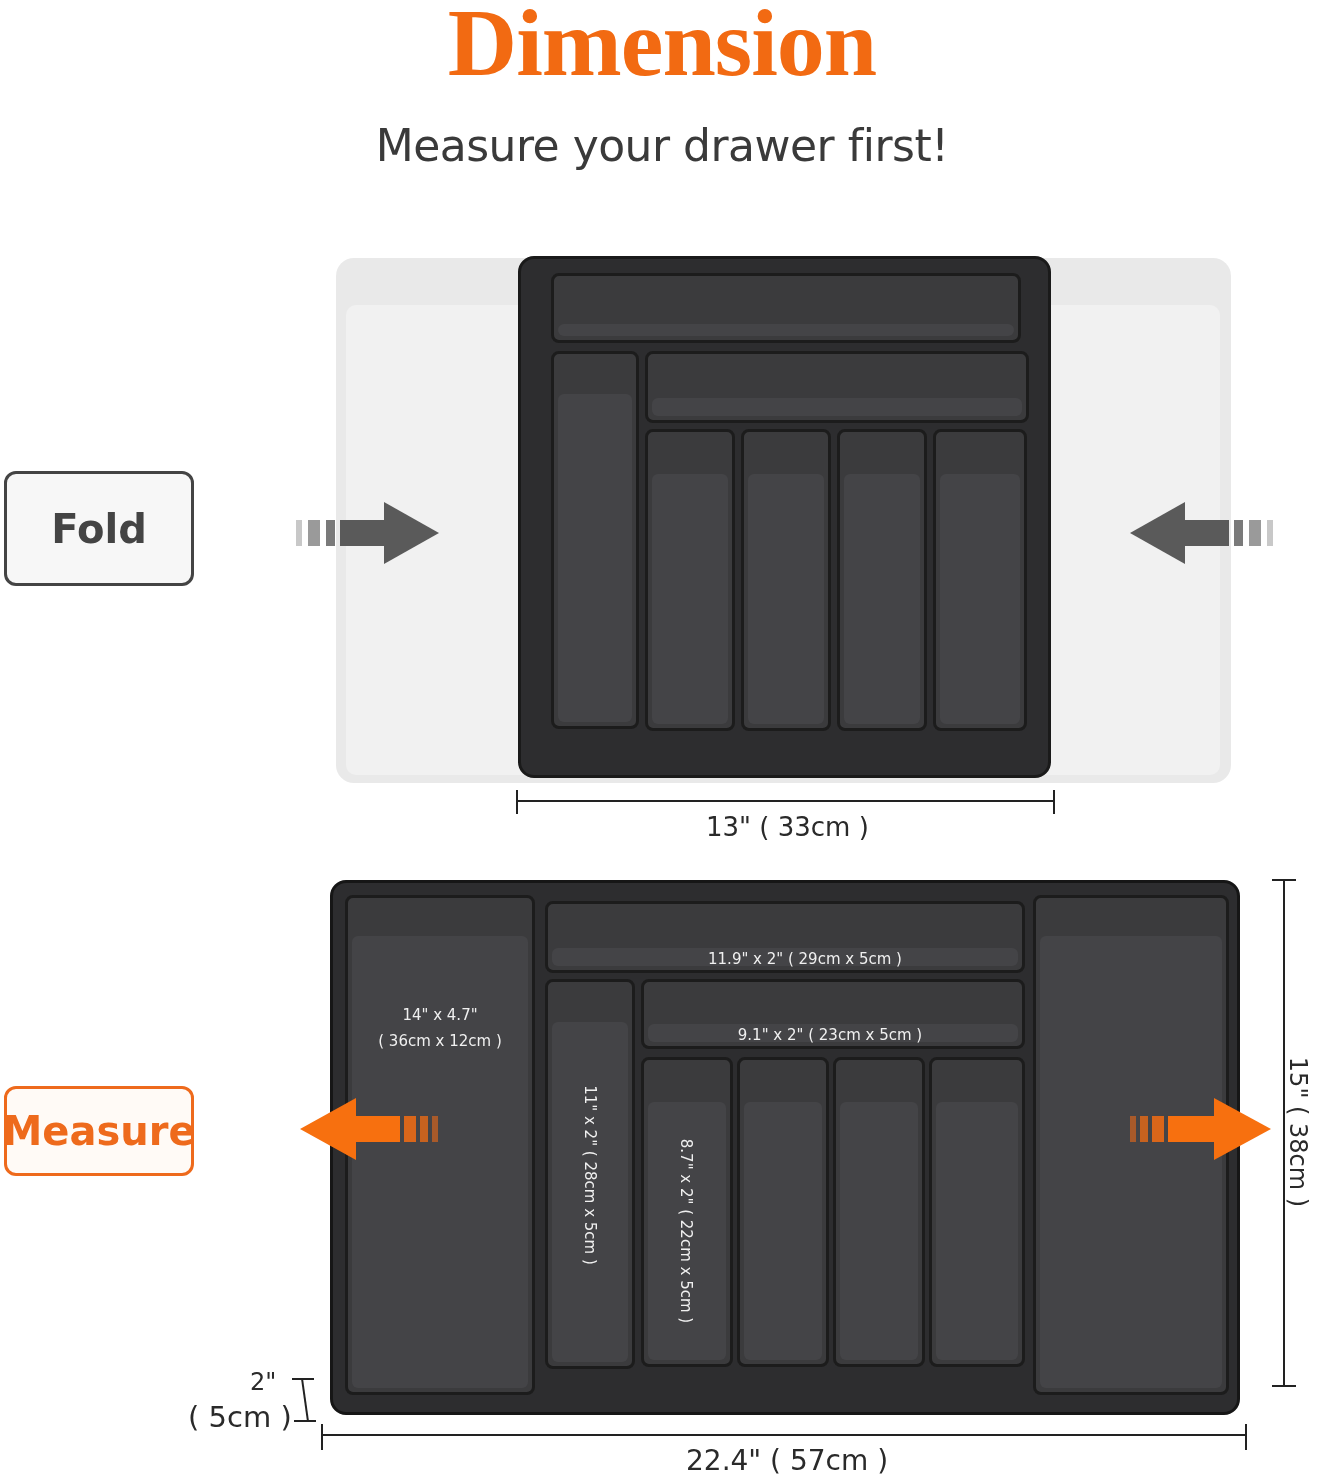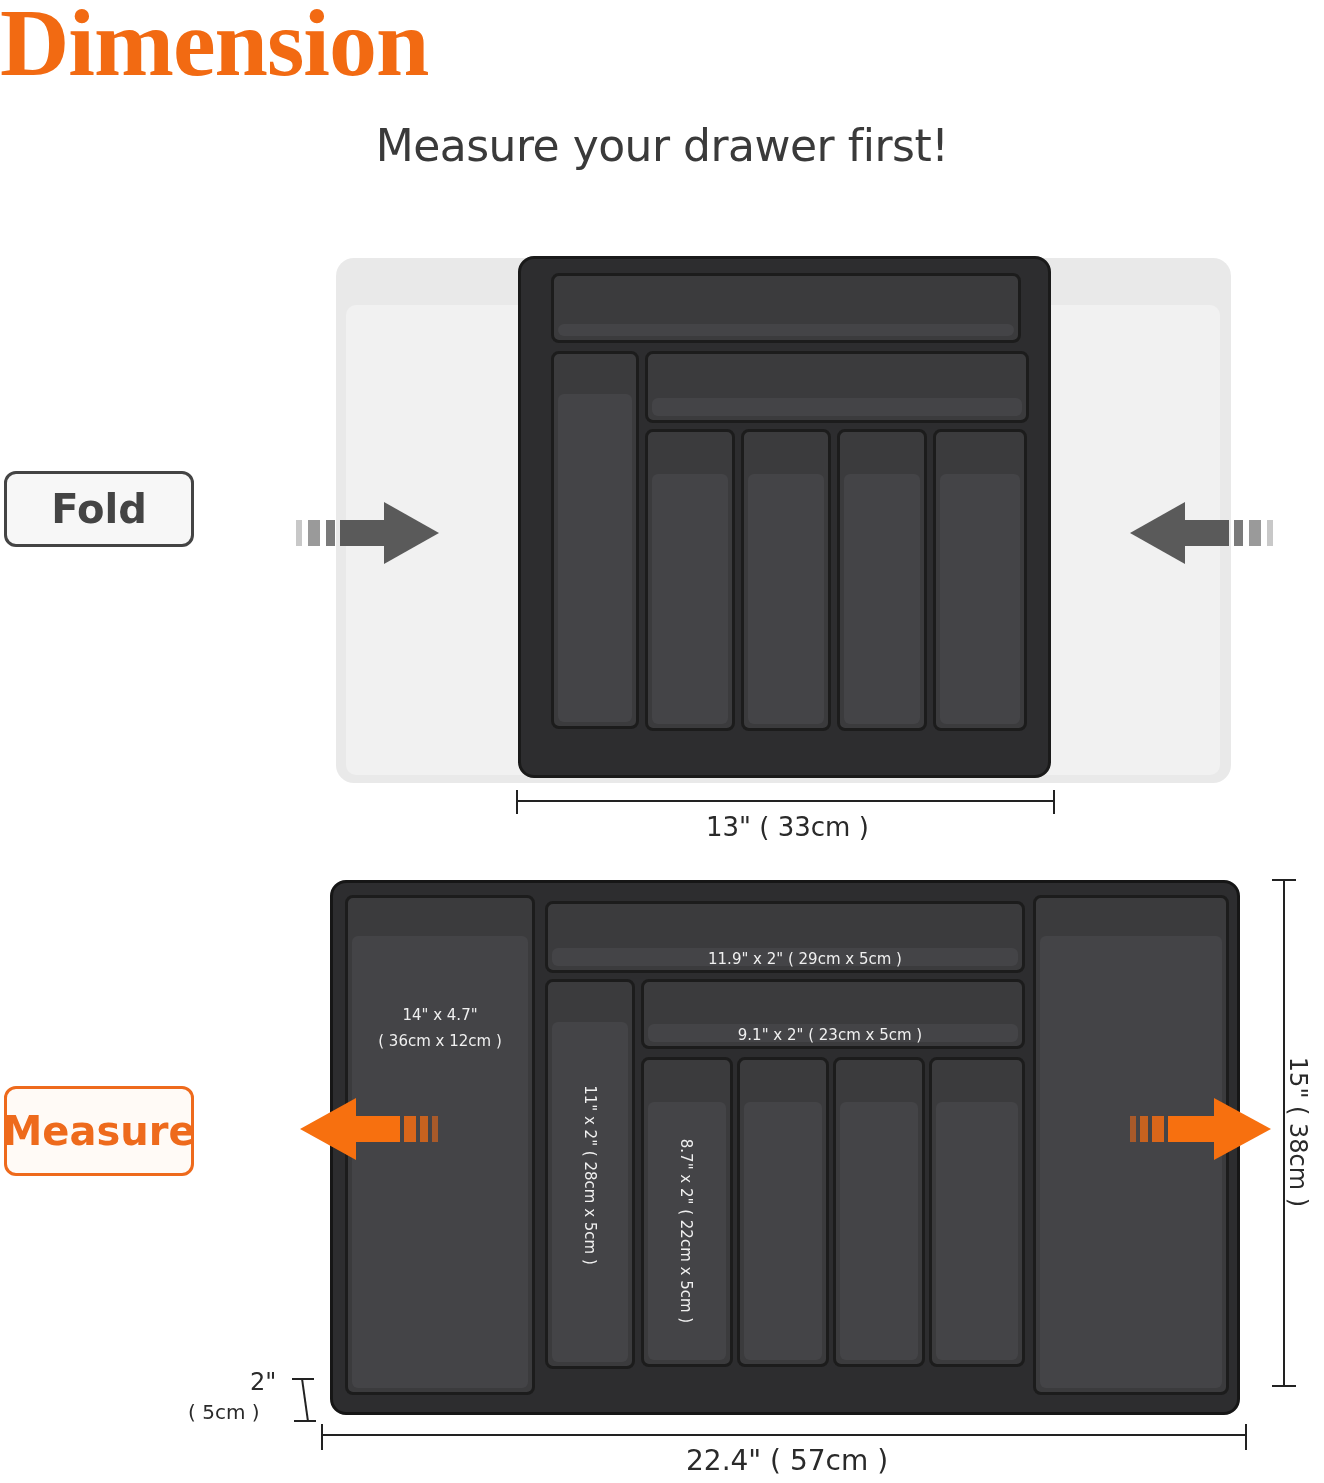--- a/index.html
+++ b/index.html
@@ -1,23 +1,23 @@
 <!DOCTYPE html>
 <html><head>
 <meta charset="utf-8">
 <style>
   * { box-sizing: border-box; margin: 0; padding: 0; }
   body { width: 1324px; height: 1483px; background: #ffffff; position: relative; overflow: hidden; font-family: "DejaVu Sans", sans-serif; }
   .abs { position: absolute; }
 
-  .title { left: 0; width: 1324px; top: 0; font-family: "Liberation Serif", serif; font-weight: bold; font-size: 96px; color: #f26a12; line-height: 86px; letter-spacing: -1px; }
+  .title { left: 0; width: 1324px; top: 0; text-align: center; font-family: "Liberation Serif", serif; font-weight: bold; font-size: 96px; color: #f26a12; line-height: 86px; letter-spacing: -1px; }
   .subtitle { left: 0; width: 1324px; top: 120px; text-align: center; font-family: "DejaVu Sans", sans-serif; font-size: 44px; color: #3a3a3a; letter-spacing: -0.5px; }
 
   .label-box { border: 3px solid #444; border-radius: 12px; background: #f7f7f7; display: flex; align-items: center; justify-content: center; font-family: "DejaVu Sans", sans-serif; font-weight: bold; font-size: 40px; }
-  .fold-box { left: 4px; top: 471px; width: 190px; height: 76px; color: #444; }
+  .fold-box { left: 4px; top: 471px; width: 190px; height: 115px; color: #444; }
   .unfold-box { left: 4px; top: 1086px; width: 190px; height: 90px; color: #ee6a1c; border-color: #ee6a1c; background: #fffaf6; }
 
   
   .ghost-tray { left: 336px; top: 258px; width: 895px; height: 525px; background: #e9e9e9; border-radius: 18px; }
   .ghost-inner { left: 346px; top: 305px; width: 874px; height: 470px; background: #f1f1f1; border-radius: 10px; }
   .tray { background: #2d2d2f; border-radius: 16px; }
   .tray-fold { left: 518px; top: 256px; width: 533px; height: 522px; border: 3px solid #1a1a1a; }
   .slot { position: absolute; background: #3b3b3d; border: 3px solid #1c1c1c; border-radius: 8px; }
   .slot .floor { position: absolute; left: 4px; right: 4px; bottom: 4px; background: #444447; border-radius: 6px; }
 
@@ -139,18 +139,18 @@
 
 <div class="abs dim-line" style="left:1283px;top:880px;width:2px;height:506px"></div>
 <div class="abs dim-line" style="left:1272px;top:879px;width:24px;height:2px"></div>
 <div class="abs dim-line" style="left:1272px;top:1385px;width:24px;height:2px"></div>
 <div class="abs dim-text" style="left:1208px;top:1118px;width:180px;text-align:center;transform:rotate(90deg);font-size:24px">15" ( 38cm )</div>
 
 <div class="abs dim-line" style="left:304px;top:1378px;width:2px;height:44px;transform:rotate(-8deg)"></div>
 <div class="abs dim-line" style="left:292px;top:1378px;width:22px;height:2px"></div>
 <div class="abs dim-line" style="left:294px;top:1420px;width:22px;height:2px"></div>
 <div class="abs dim-text" style="left:250px;top:1368px;font-size:24px">2"</div>
-<div class="abs dim-text" style="left:188px;top:1400px;font-size:20px">( 5cm )</div>
+<div class="abs dim-text" style="left:188px;top:1400px;font-size:29px">( 5cm )</div>
 
 <div class="abs dim-line" style="left:322px;top:1434px;width:924px;height:2px"></div>
 <div class="abs dim-line" style="left:321px;top:1424px;width:2px;height:26px"></div>
 <div class="abs dim-line" style="left:1245px;top:1424px;width:2px;height:26px"></div>
 <div class="abs dim-text" style="left:686px;top:1444px;font-size:28px">22.4" ( 57cm )</div>
 
 </body></html>

